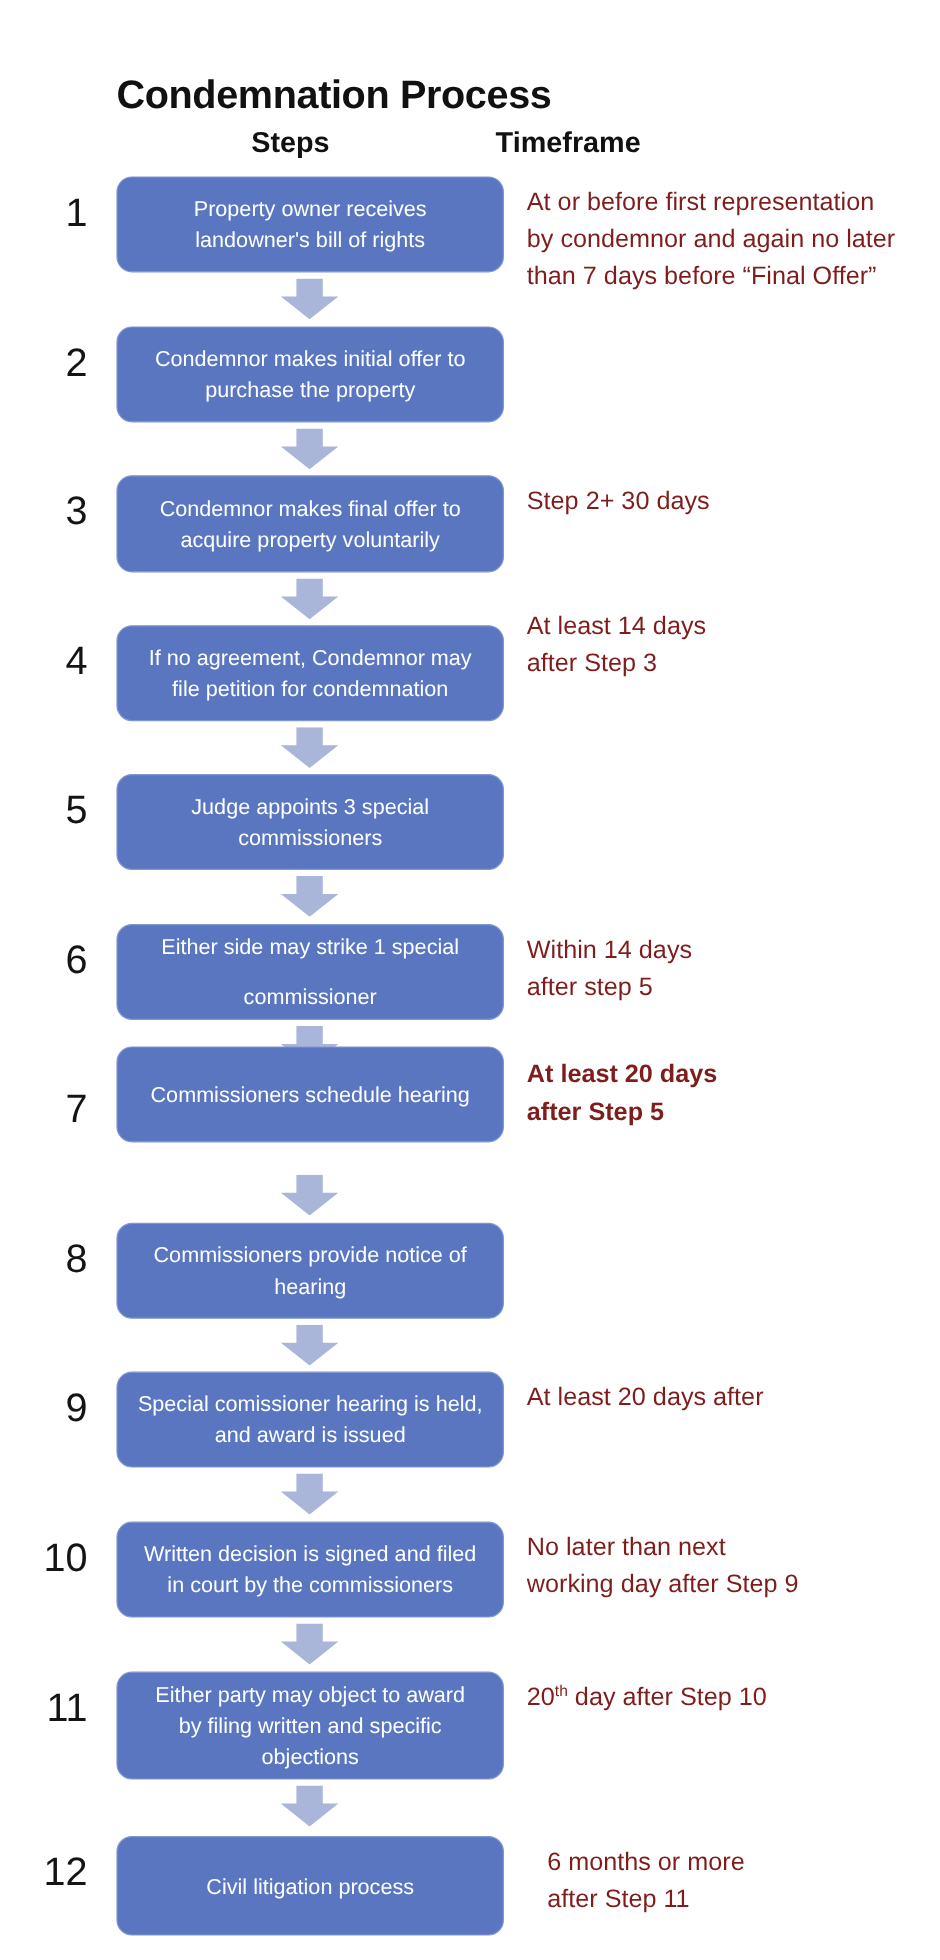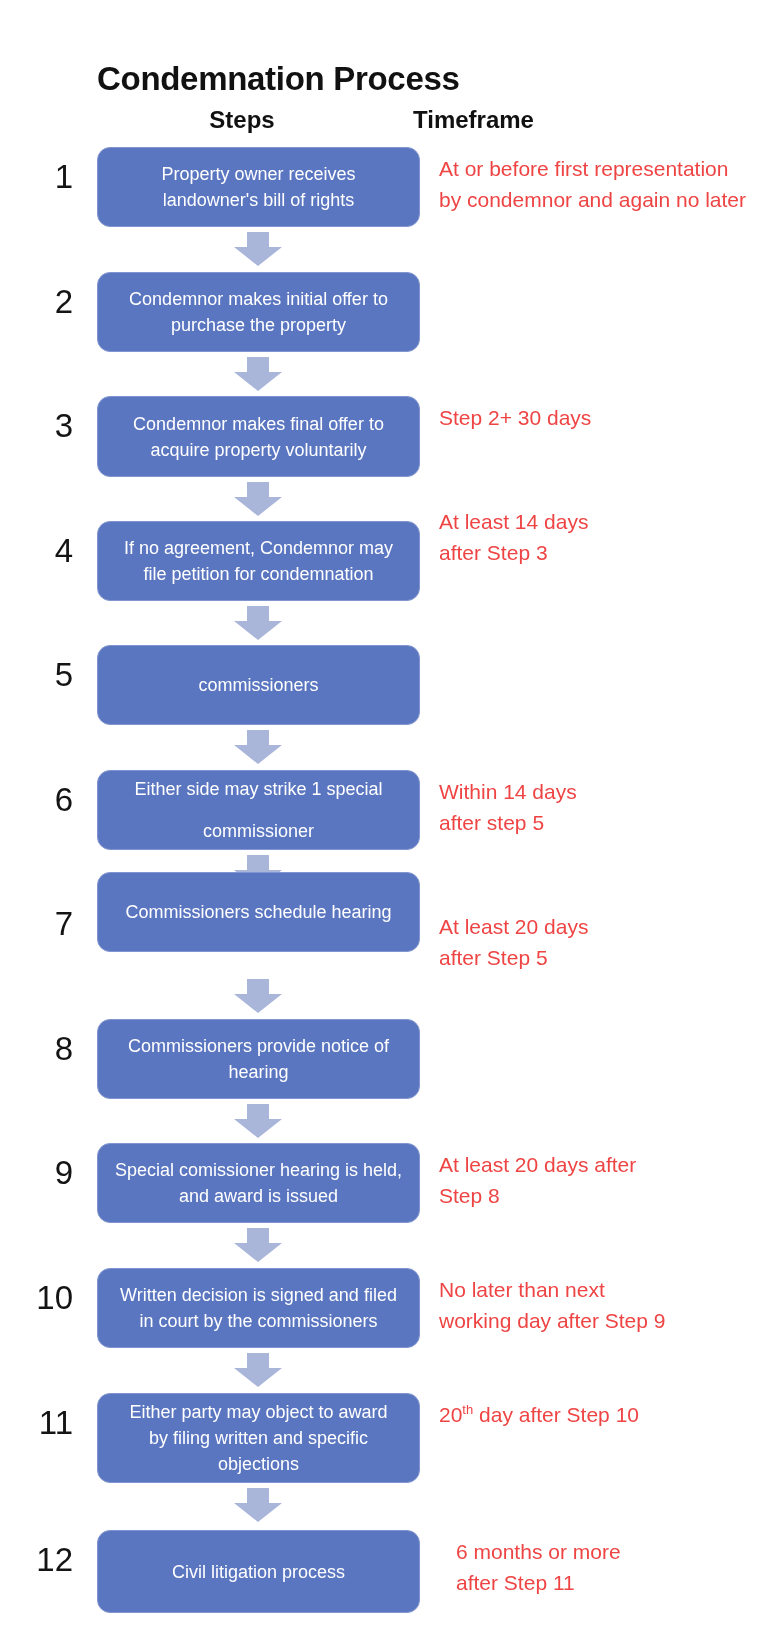--- a/index.html
+++ b/index.html
@@ -36,38 +36,39 @@
     border-radius:13px;
     display:flex;flex-direction:column;justify-content:center;align-items:center;
     text-align:center;
   }
   .box-line{
     color:var(--box-text);font-size:18px;line-height:26px;white-space:nowrap;
   }
   .arrow-wrap{position:absolute;left:234px;width:48px;height:34px;}
   .arrow-wrap svg{display:block;width:48px;height:34px;}
   .tf{position:absolute;left:439px;width:344px;}
-  .tf-line{font-size:21px;line-height:31px;color:#ef4444;white-space:nowrap;}
+  .tf-line{font-size:21px;line-height:31px;color:#7f1d1d;white-space:nowrap;}
   .sup{vertical-align:super;font-size:0.62em;line-height:0;}
 </style>
 </head>
 <body>
 
 <div class="title">Condemnation Process</div>
 <div class="col-head steps">Steps</div>
 <div class="col-head timeframe">Timeframe</div>
 <div id="rows">
     <div class="step-num" style="top: 159px;">1</div>
     <div class="step-box" style="top: 147px; height: 80px;">
       <div class="box-line">Property owner receives</div>
       <div class="box-line">landowner's bill of rights</div>
     </div>
     <div class="tf" style="top: 153px;">
       <div class="tf-line">At or before first representation</div>
       <div class="tf-line">by condemnor and again no later</div>
+      <div class="tf-line">than 7 days before “Final Offer”</div>
     </div>
     <div class="arrow-wrap" style="top: 232px;">
       <svg viewBox="0 0 48 34" xmlns="http://www.w3.org/2000/svg">
         <path d="M13 0 h22 v15 h13 L24 34 L0 15 h13 Z" fill="var(--arrow)"></path>
       </svg>
     </div>
     <div class="step-num" style="top: 284px;">2</div>
     <div class="step-box" style="top: 272px; height: 80px;">
       <div class="box-line">Condemnor makes initial offer to</div>
       <div class="box-line">purchase the property</div>
@@ -99,20 +100,21 @@
       <div class="tf-line">At least 14 days</div>
       <div class="tf-line">after Step 3</div>
     </div>
     <div class="arrow-wrap" style="top: 606px;">
       <svg viewBox="0 0 48 34" xmlns="http://www.w3.org/2000/svg">
         <path d="M13 0 h22 v15 h13 L24 34 L0 15 h13 Z" fill="var(--arrow)"></path>
       </svg>
     </div>
     <div class="step-num" style="top: 657px;">5</div>
     <div class="step-box" style="top: 645px; height: 80px;">
+      <div class="box-line">Judge appoints 3 special</div>
       <div class="box-line">commissioners</div>
     </div>
     <div class="arrow-wrap" style="top: 730px;">
       <svg viewBox="0 0 48 34" xmlns="http://www.w3.org/2000/svg">
         <path d="M13 0 h22 v15 h13 L24 34 L0 15 h13 Z" fill="var(--arrow)"></path>
       </svg>
     </div>
     <div class="step-num" style="top: 782px;">6</div>
     <div class="step-box" style="top: 770px; height: 80px; gap: 16px;">
       <div class="box-line">Either side may strike 1 special</div>
@@ -124,21 +126,21 @@
     </div>
     <div class="arrow-wrap" style="top: 855px;">
       <svg viewBox="0 0 48 34" xmlns="http://www.w3.org/2000/svg">
         <path d="M13 0 h22 v15 h13 L24 34 L0 15 h13 Z" fill="var(--arrow)"></path>
       </svg>
     </div>
     <div class="step-num" style="top: 906px;">7</div>
     <div class="step-box" style="top: 872px; height: 80px;">
       <div class="box-line">Commissioners schedule hearing</div>
     </div>
-    <div class="tf" style="top: 911px;">
+    <div class="tf" style="top: 880px; font-weight: bold;">
       <div class="tf-line">At least 20 days</div>
       <div class="tf-line">after Step 5</div>
     </div>
     <div class="arrow-wrap" style="top: 979px;">
       <svg viewBox="0 0 48 34" xmlns="http://www.w3.org/2000/svg">
         <path d="M13 0 h22 v15 h13 L24 34 L0 15 h13 Z" fill="var(--arrow)"></path>
       </svg>
     </div>
     <div class="step-num" style="top: 1031px;">8</div>
     <div class="step-box" style="top: 1019px; height: 80px;">
@@ -150,21 +152,20 @@
         <path d="M13 0 h22 v15 h13 L24 34 L0 15 h13 Z" fill="var(--arrow)"></path>
       </svg>
     </div>
     <div class="step-num" style="top: 1155px;">9</div>
     <div class="step-box" style="top: 1143px; height: 80px;">
       <div class="box-line">Special comissioner hearing is held,</div>
       <div class="box-line">and award is issued</div>
     </div>
     <div class="tf" style="top: 1149px;">
       <div class="tf-line">At least 20 days after</div>
-      <div class="tf-line">Step 8</div>
     </div>
     <div class="arrow-wrap" style="top: 1228px;">
       <svg viewBox="0 0 48 34" xmlns="http://www.w3.org/2000/svg">
         <path d="M13 0 h22 v15 h13 L24 34 L0 15 h13 Z" fill="var(--arrow)"></path>
       </svg>
     </div>
     <div class="step-num" style="top: 1280px;">10</div>
     <div class="step-box" style="top: 1268px; height: 80px;">
       <div class="box-line">Written decision is signed and filed</div>
       <div class="box-line">in court by the commissioners</div>

